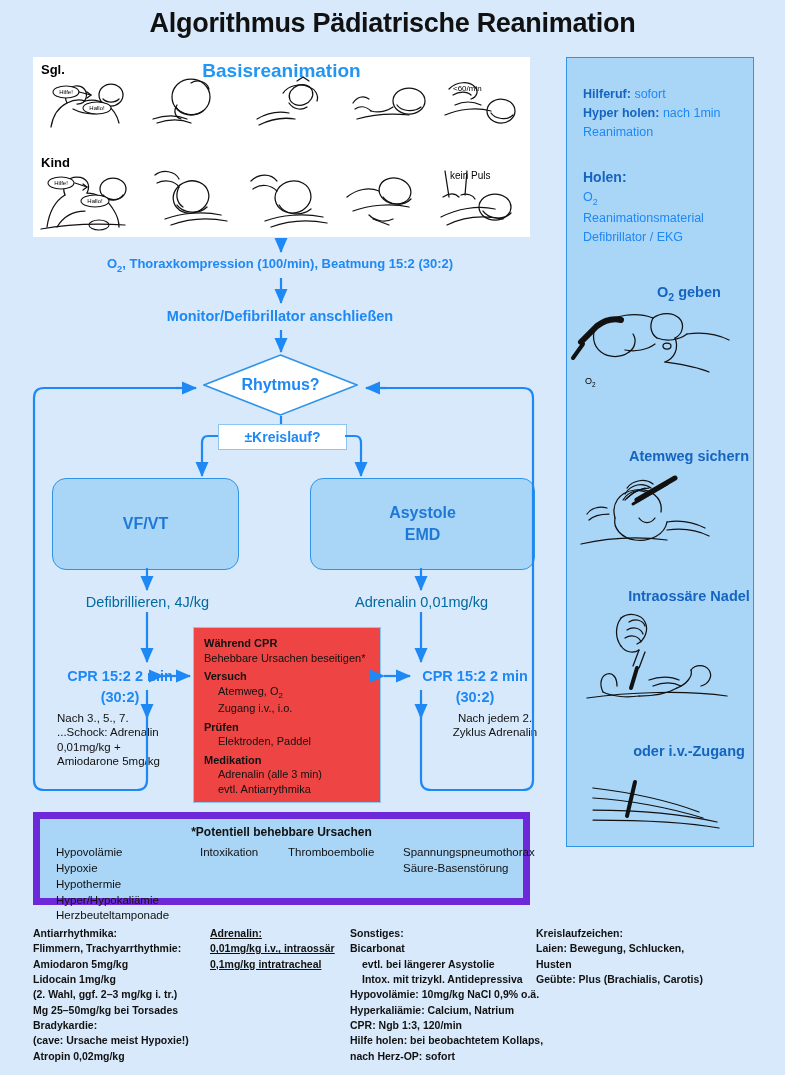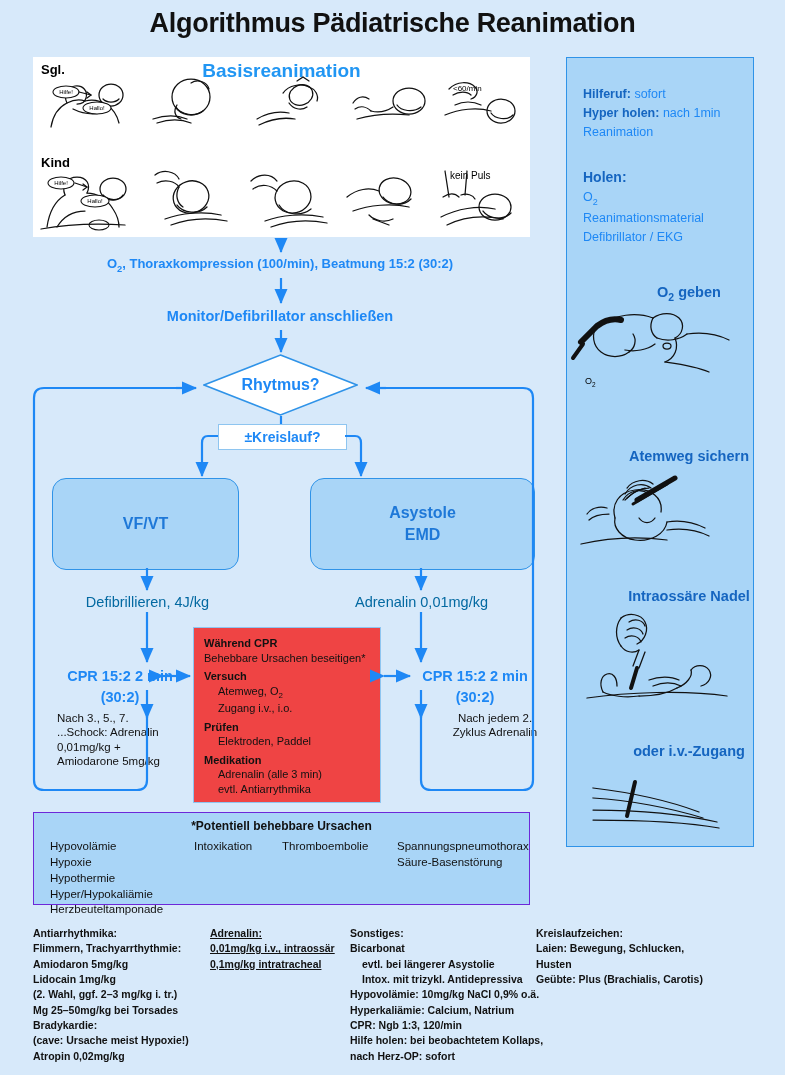--- a/index.html
+++ b/index.html
@@ -65,21 +65,21 @@
   }
 
   
   .rbox{
     position:absolute;
     background:#a9d5f7;border:1.5px solid #2f93e8;border-radius:14px;
     display:flex;flex-direction:column;align-items:center;justify-content:center;
     color:#1e78d8;font-weight:bold;font-size:16px;line-height:1.35;
   }
   #box-vfvt{left:52px;top:478px;width:185px;height:90px;}
-  #box-asys{left:310px;top:478px;width:223px;height:90px;}
+  #box-asys{left:310px;top:478px;width:223px;height:90px;border-radius:13px;}
 
   
   .ulabel{position:absolute;color:#0369a1;font-weight:normal;font-size:14.5px;}
   #lab-defi{left:55px;top:594px;width:185px;text-align:center;}
   #lab-adre{left:310px;top:594px;width:223px;text-align:center;}
 
   
   .cprlab{position:absolute;color:#1e88f5;font-weight:bold;font-size:14.5px;text-align:center;line-height:1.45;}
   #cpr-left{left:45px;top:666px;width:150px;}
   #cpr-right{left:400px;top:666px;width:150px;}
@@ -95,21 +95,21 @@
     padding:8px 10px;box-sizing:border-box;
     font-size:11px;color:#111;line-height:1.32;
   }
   .cprbox .h{font-weight:bold;}
   .cprbox .ind{padding-left:14px;}
   .cprbox .gap{height:4px;}
 
   
   .ursachen{
     position:absolute;left:33px;top:812px;width:497px;height:93px;
-    background:#a9d5f7;border:1px solid #6d28d9;box-sizing:border-box;
+    background:#a9d5f7;border:7px solid #6d28d9;box-sizing:border-box;
   }
   .ursachen .uhead{
     text-align:center;font-size:12px;font-weight:bold;color:#111;
     margin-top:6px;
   }
   .ucols{position:absolute;left:0;top:26px;width:497px;}
   .ucol{position:absolute;font-size:11.5px;color:#111;line-height:1.38;}
   #ucol1{left:16px;top:0;}
   #ucol2{left:160px;top:0;}
   #ucol3{left:248px;top:0;}

